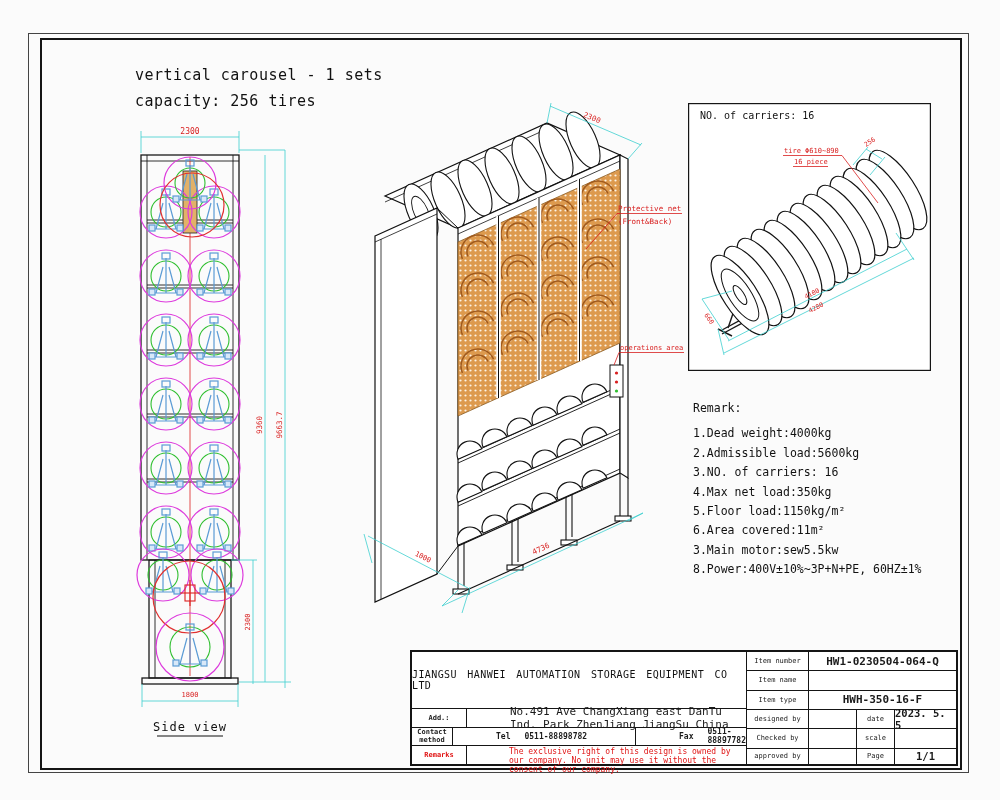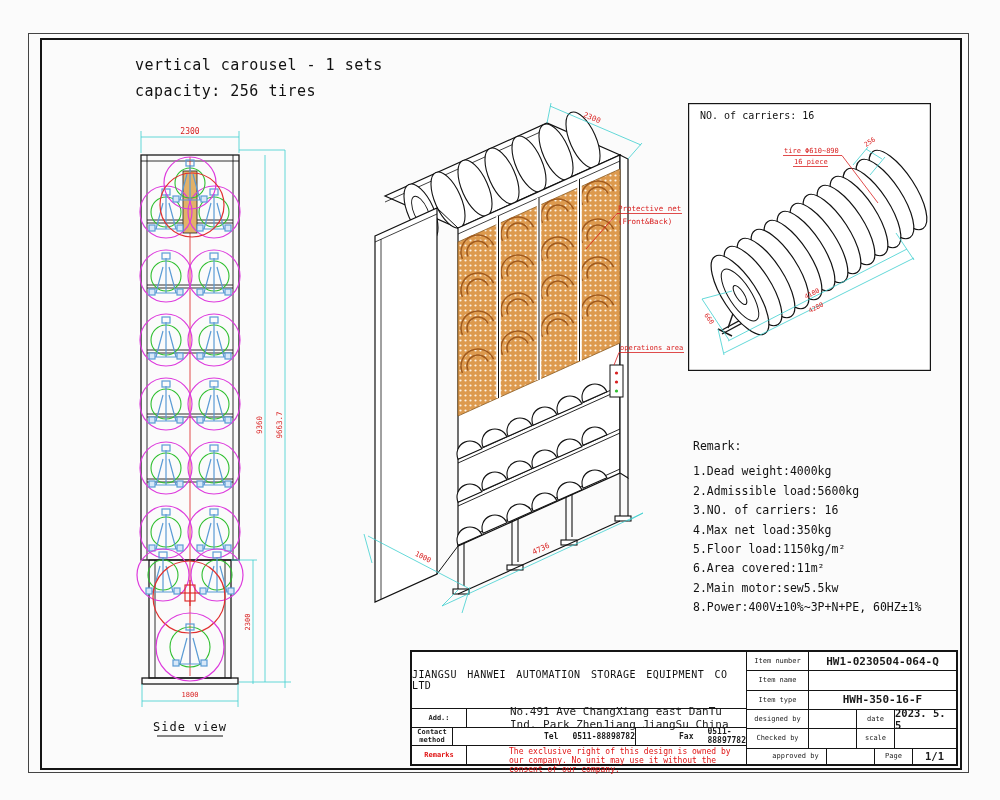--- a/index.html
+++ b/index.html
@@ -3,49 +3,49 @@
 <meta charset="utf-8">
 <style>
   html,body{margin:0;padding:0;}
   body{width:1000px;height:800px;position:relative;background:#fbfbfb;overflow:hidden;
        font-family:"DejaVu Sans Mono",monospace;color:#1a1a1a;}
   .abs{position:absolute;}
   
   .frame-outer{left:28px;top:33px;width:939px;height:738px;border:1px solid #444;}
   .frame-inner{left:40px;top:38px;width:918px;height:728px;border:2px solid #151515;}
   
-  .dwg-title{left:135px;top:52px;font-size:15px;line-height:26px;letter-spacing:.5px;color:#111;}
+  .dwg-title{left:135px;top:62px;font-size:15px;line-height:26px;letter-spacing:.5px;color:#111;}
   
   .remarks{left:693px;top:399px;width:262px;font-size:11.5px;line-height:19.4px;color:#111;}
-  .remarks .head{margin-bottom:6px;margin-top:38px;}
+  .remarks .head{margin-bottom:6px;}
   
   svg{position:absolute;overflow:visible;}
   svg text{font-family:"DejaVu Sans Mono",monospace;}
   .dim{fill:#d81e1e;}
   
   
   .tblock{left:410px;top:650px;width:548px;height:116px;border:2px solid #151515;
           box-sizing:border-box;display:flex;background:#fff;}
   .tblock *{box-sizing:border-box;}
   .tb-left{width:335px;border-right:1px solid #151515;display:flex;flex-direction:column;}
   .tb-company{height:58px;border-bottom:1px solid #151515;display:flex;align-items:center;justify-content:center;
               font-size:10px;word-spacing:4px;letter-spacing:.4px;color:#111;}
   .tb-row{display:flex;height:18.2px;border-bottom:1px solid #151515;gap:38px;}
   .tb-row:last-child{border-bottom:none;flex:1;}
   .tb-label{width:55px;border-right:1px solid #151515;display:flex;align-items:center;justify-content:center;
             font-size:7px;font-weight:bold;text-align:center;}
   .tb-val{flex:1;display:flex;align-items:center;padding-left:5px;font-size:11px;}
-  .tb-val.tel{flex:0 0 145px;border-right:1px solid #151515;font-weight:bold;font-size:8px;justify-content:flex-end;}
+  .tb-val.tel{flex:0 0 145px;border-right:1px solid #151515;font-weight:bold;font-size:8px;}
   .tb-val.fax{font-weight:bold;font-size:8px;}
   .tb-val .num{margin-left:14px;}
   .red{color:#e01313;}
   .tb-remarks .tb-val{font-size:8px;font-weight:normal;line-height:9px;padding:1px 3px 0 4px;display:block;}
   .tb-right{width:213px;display:flex;flex-direction:column;}
   .tr-row{display:flex;height:19.33px;border-bottom:1px solid #151515;}
-  .tr-row:last-child{border-bottom:none;flex:1;margin-left:18px;}
+  .tr-row:last-child{border-bottom:none;flex:1;}
   .tr-label{width:62px;border-right:1px solid #151515;display:flex;align-items:center;justify-content:center;
             font-size:7px;}
   .tr-value{flex:1;display:flex;align-items:center;justify-content:center;font-size:11px;font-weight:bold;}
   .tr-blank{width:48px;border-right:1px solid #151515;}
   .tr-sublabel{width:38px;border-right:1px solid #151515;display:flex;align-items:center;justify-content:center;font-size:7px;}
   .tr-subvalue{flex:1;display:flex;align-items:center;justify-content:center;font-size:10.5px;font-weight:bold;}
 </style>
 </head>
 <body>
 
@@ -368,21 +368,21 @@
 </svg>
 
 <div class="abs remarks">
   <div class="head">Remark:</div>
   <div>1.Dead weight:4000kg</div>
   <div>2.Admissible load:5600kg</div>
   <div>3.NO. of carriers: 16</div>
   <div>4.Max net load:350kg</div>
   <div>5.Floor load:1150kg/m²</div>
   <div>6.Area covered:11m²</div>
-  <div>2.Main motor:sew5.5kw</div>
+  <div>3.Main motor:sew5.5kw</div>
   <div>8.Power:400V±10%~3P+N+PE, 60HZ±1%</div>
 </div>
 
 <div class="abs tblock">
   <div class="tb-left">
     <div class="tb-company">JIANGSU HANWEI AUTOMATION STORAGE EQUIPMENT CO LTD</div>
     <div class="tb-row">
       <div class="tb-label">Add.:</div>
       <div class="tb-val">No.491 Ave ChangXiang east DanTu Ind. Park ZhenJiang JiangSu China</div>
     </div>

